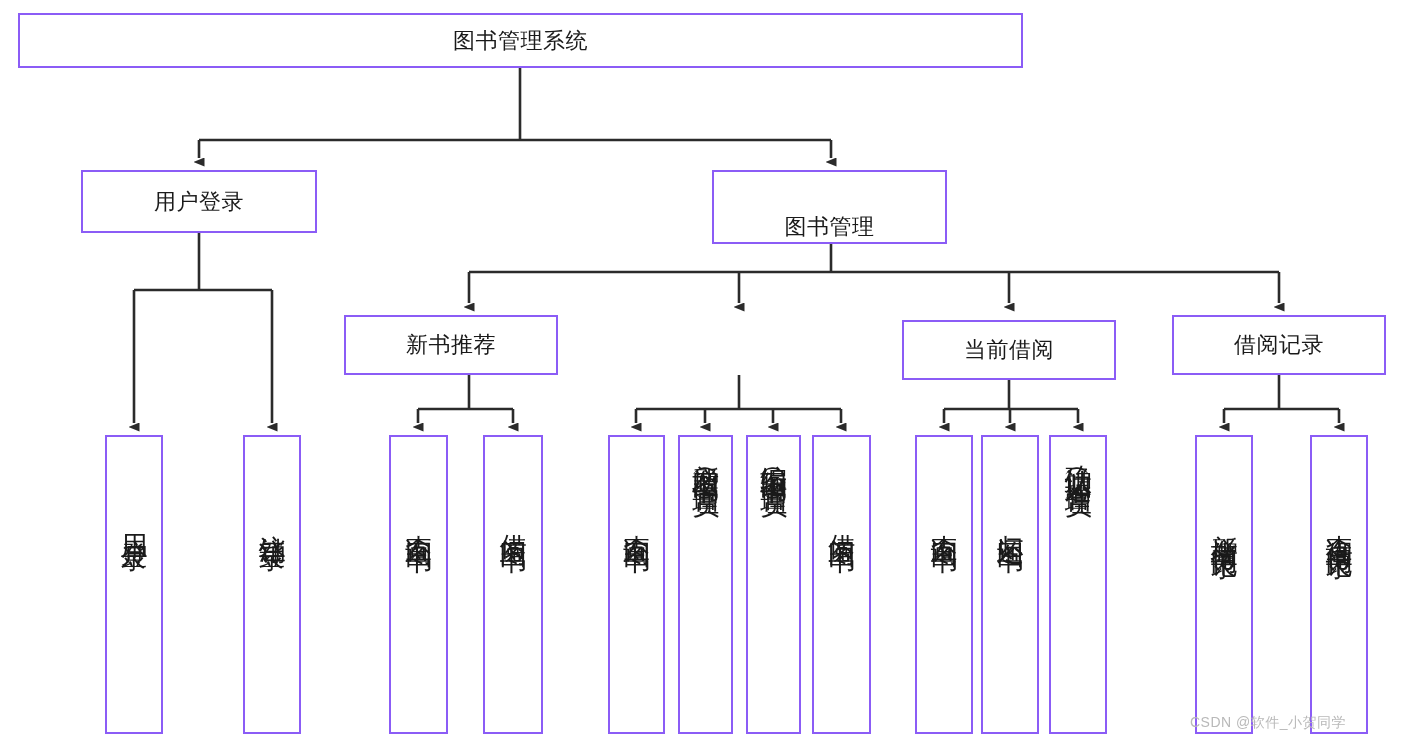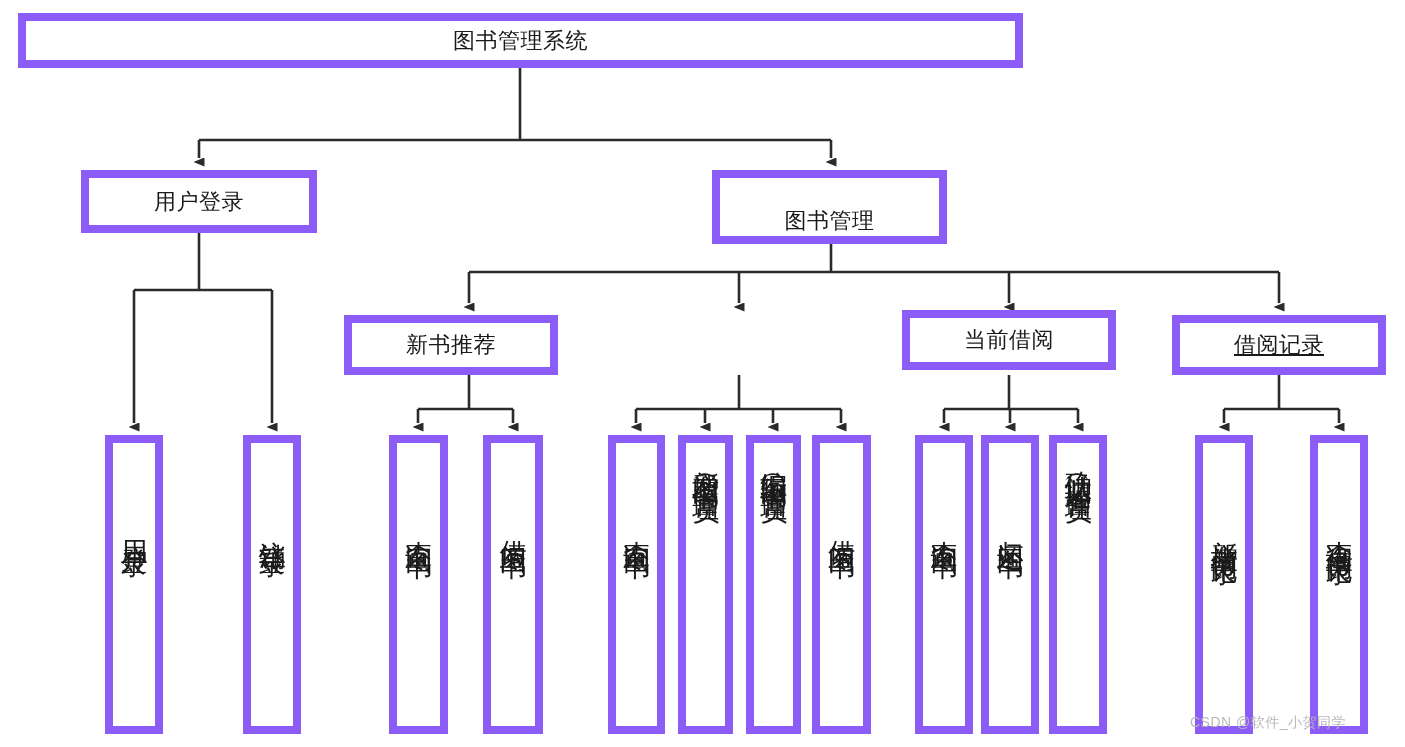--- a/index.html
+++ b/index.html
@@ -21,21 +21,21 @@
     position: absolute;
     left: 0;
     top: 0;
     width: 1405px;
     height: 747px;
     pointer-events: none;
   }
   .node {
     position: absolute;
     box-sizing: border-box;
-    border: 8px solid #8b5cf6;
+    border: 2px solid #8b5cf6;
     background: #ffffff;
     display: flex;
     align-items: center;
     justify-content: center;
     color: #1a1a1a;
   }
   .node-h {
     font-size: 22px;
     letter-spacing: 0.5px;
     white-space: nowrap;
@@ -126,24 +126,24 @@
   <div class="node node-h" style="left:81px; top:170px; width:236px; height:63px;">
     <span>用户登录</span>
   </div>
   <div class="node node-h" style="left:712px; top:170px; width:235px; height:74px;align-items:flex-end;">
     <span>图书管理</span>
   </div>
 
   <div class="node node-h" style="left:344px; top:315px; width:214px; height:60px;">
     <span>新书推荐</span>
   </div>
-  <div class="node node-h" style="left:902px; top:310px; width:214px; height:60px;">
+  <div class="node node-h" style="left:902px; top:320px; width:214px; height:60px;">
     <span>当前借阅</span>
   </div>
-  <div class="node node-h" style="left:1172px; top:315px; width:214px; height:60px;text-decoration:underline;">
+  <div class="node node-h" style="left:1172px; top:315px; width:214px; height:60px;">
     <span>借阅记录</span>
   </div>
 
   <div class="node node-v mid" style="left:105px; top:435px; width:58px; height:299px;">
     <span class="vtext">用户登录</span>
   </div>
   <div class="node node-v mid" style="left:243px; top:435px; width:58px; height:299px;">
     <span class="vtext">注销登录</span>
   </div>
 

